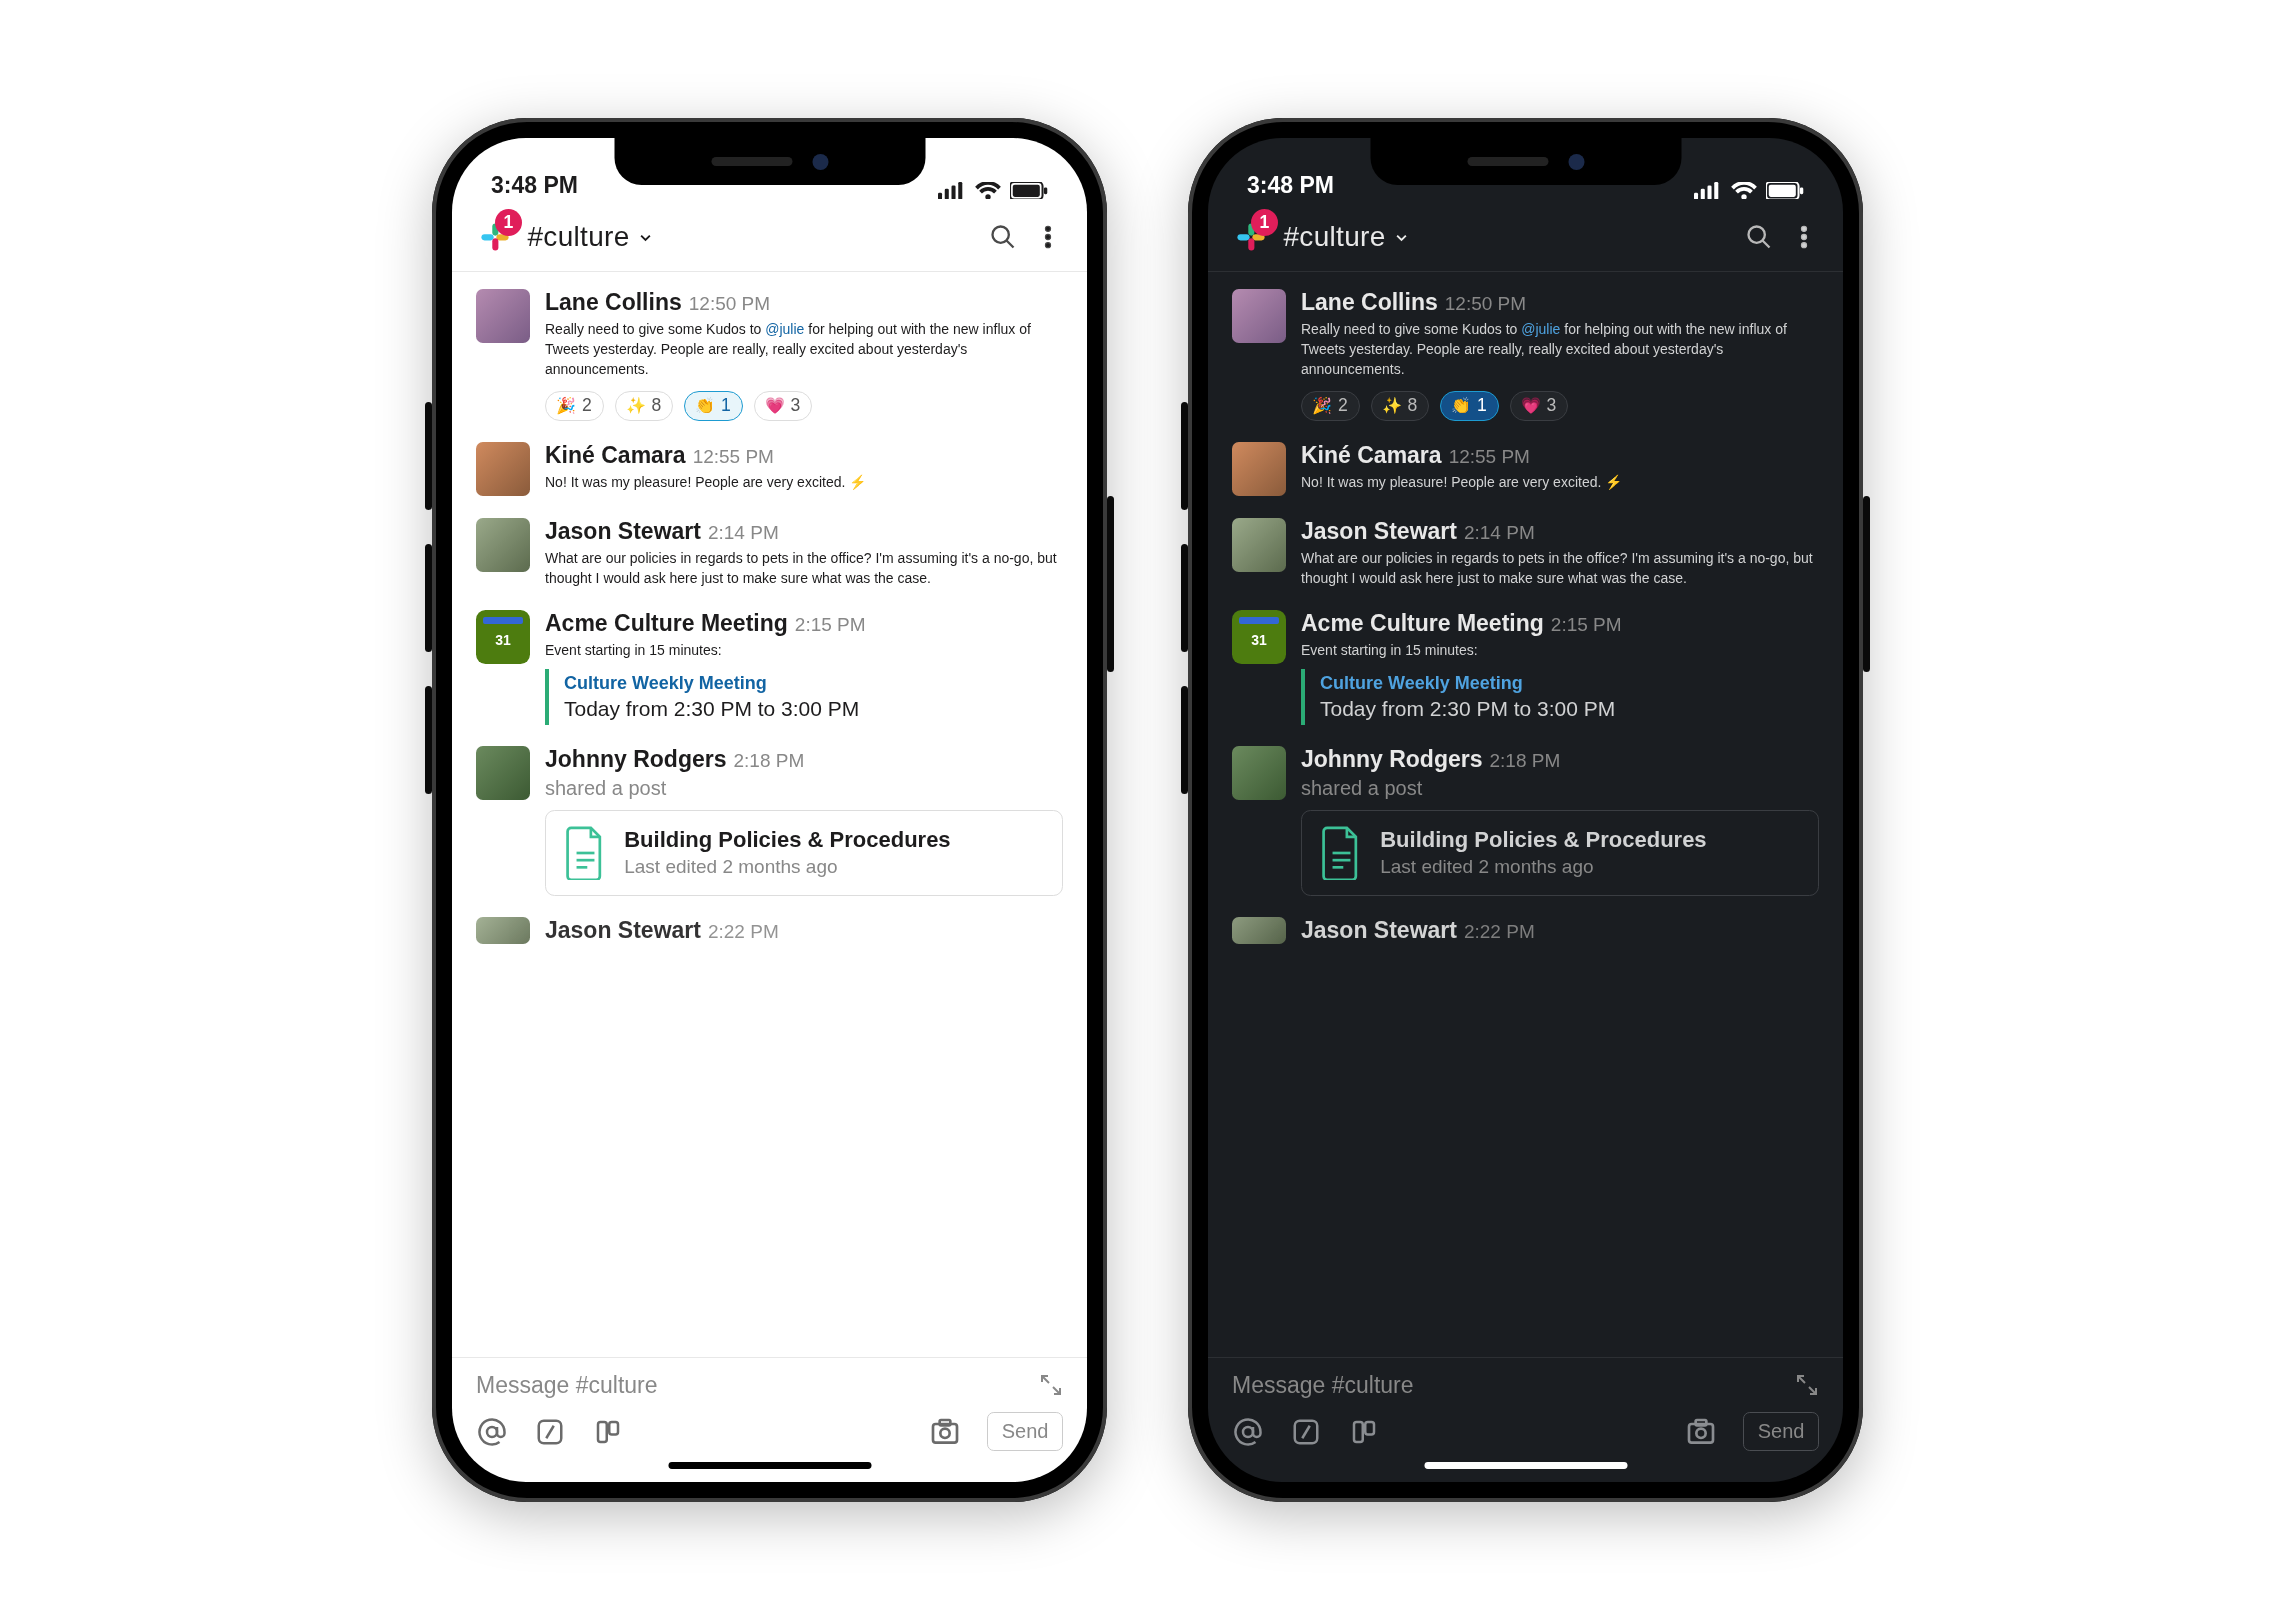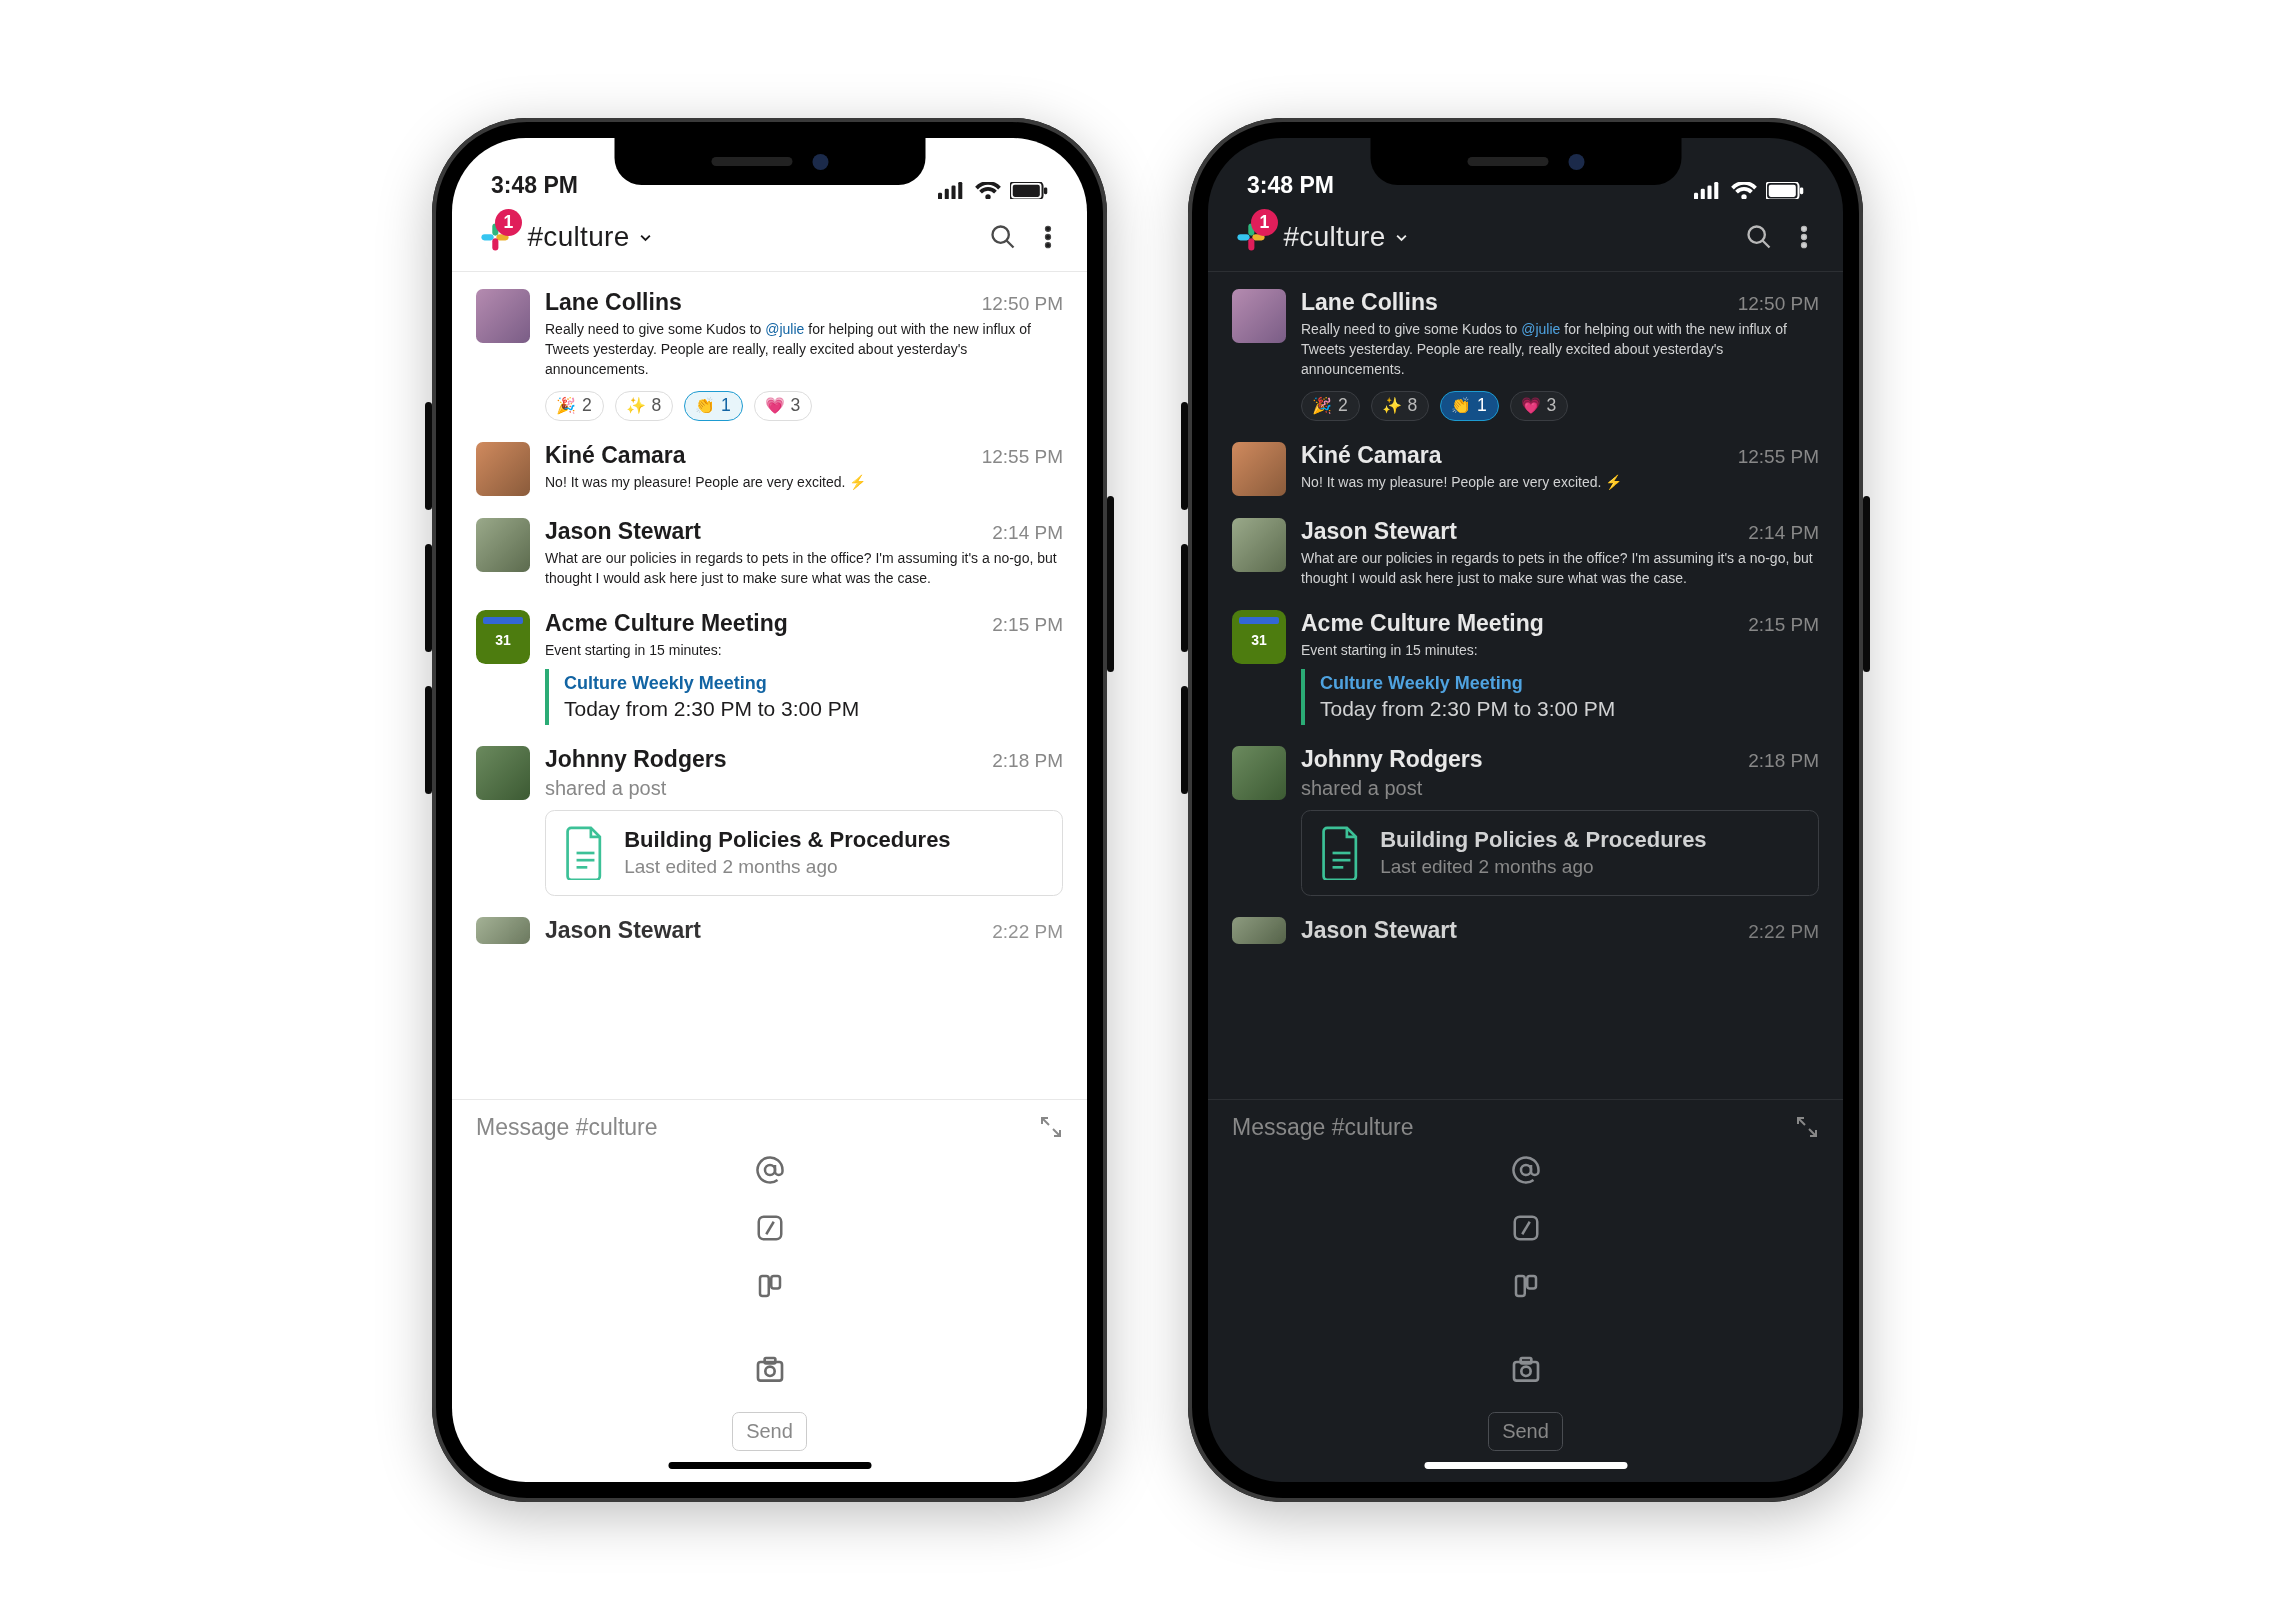--- a/index.html
+++ b/index.html
@@ -103,21 +103,21 @@
   .messages { flex: 1; overflow: hidden; padding: 5.4px 0 0; }
   .msg { display: flex; padding: 12px 24px 9.5px; gap: 15px; }
   .avatar {
     width: 54px; height: 54px; border-radius: 6.8px; flex: none;
     background: #888 center/cover;
   }
   .avatar.cal { background: #4d7c0f; color: #fff; display:flex; flex-direction:column; align-items:center; justify-content:center; font-weight:700; font-size:14px; border-radius:9.5px; position:relative; }
   .avatar.cal::before { content:""; position:absolute; top:6.8px; left:6.8px; right:6.8px; height:6.8px; background:#3367d6; border-radius:2px; }
   .avatar.cal span { margin-top:5.4px; }
   .mbody { flex: 1; min-width: 0; }
-  .mhead { display: flex; align-items: baseline; gap: 13px; margin-bottom: 4px; justify-content: space-between; }
+  .mhead { display: flex; align-items: baseline; gap: 7px; margin-bottom: 4px; }
   .author { font-weight: 700; font-size: 23px; }
   .light .author { color: #1d1c1d; }
   .dark  .author { color: #e8e8e8; }
   .time { font-size: 19px; color: #888; }
   .mtext { font-size: 14px; line-height: 1.42; }
   .light .mtext { color: #1d1c1d; }
   .dark  .mtext { color: #d1d2d3; }
   .mention { color: #1264a3; }
   .dark .mention { color: #4fa3e0; }
 
@@ -166,21 +166,20 @@
   .dark  .composer { border-color: #2c2f33; }
   .compose-row1 {
     display: flex; align-items: center; justify-content: space-between;
     padding: 13.5px 24px 6.8px;
     font-size: 23px; color: #888;
   }
   .expand { width: 24px; height: 24px; }
   .compose-row2 {
     display: flex; align-items: center; gap: 26px;
     padding: 6.8px 24px 31px;
-    flex-direction: column;
   }
   .cicon { width: 32px; height: 32px; display:flex; align-items:center; justify-content:center; }
   .light .cicon svg { stroke: #6b6b6b; }
   .dark  .cicon svg { stroke: #8a8d91; }
   .compose-row2 .spacer { flex: 1; }
   .send-btn {
     border: 0.7px solid; border-radius: 6.8px;
     padding: 6.8px 13.5px; font-size: 20px; color: #888; background: transparent;
   }
   .light .send-btn { border-color: #ccc; }

